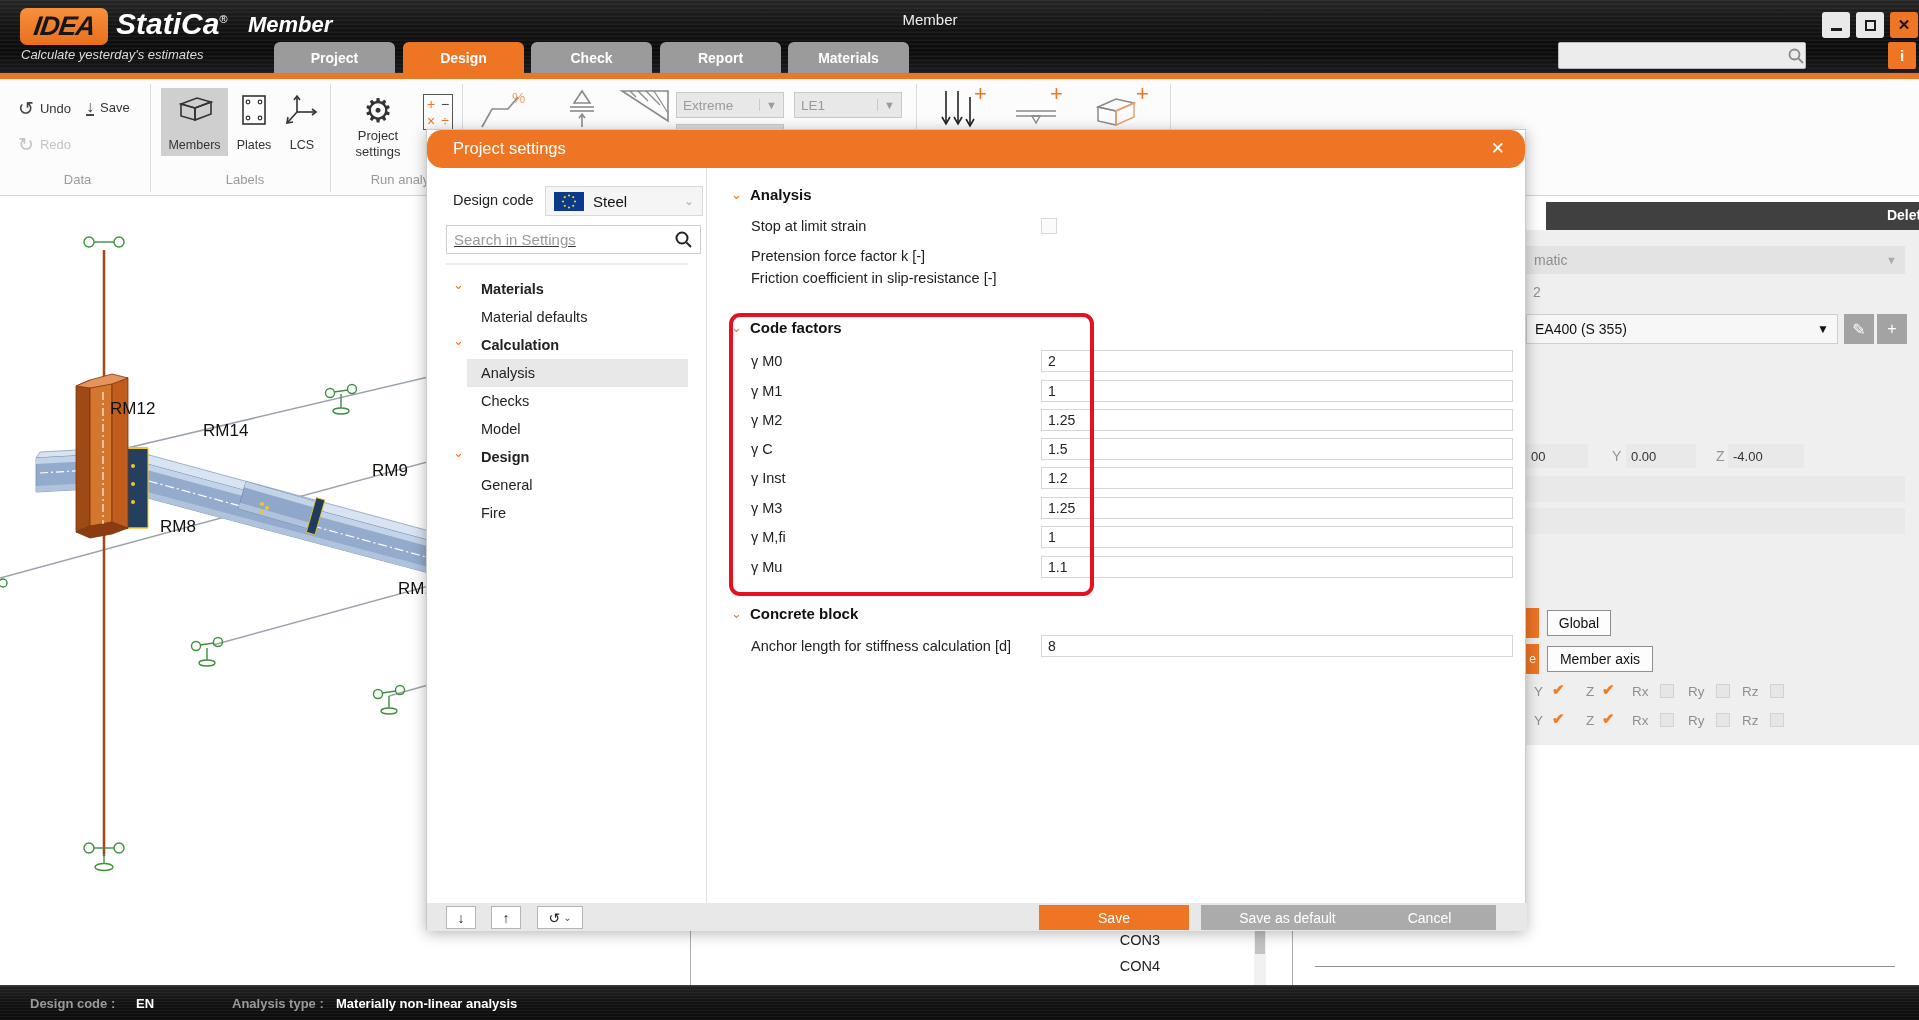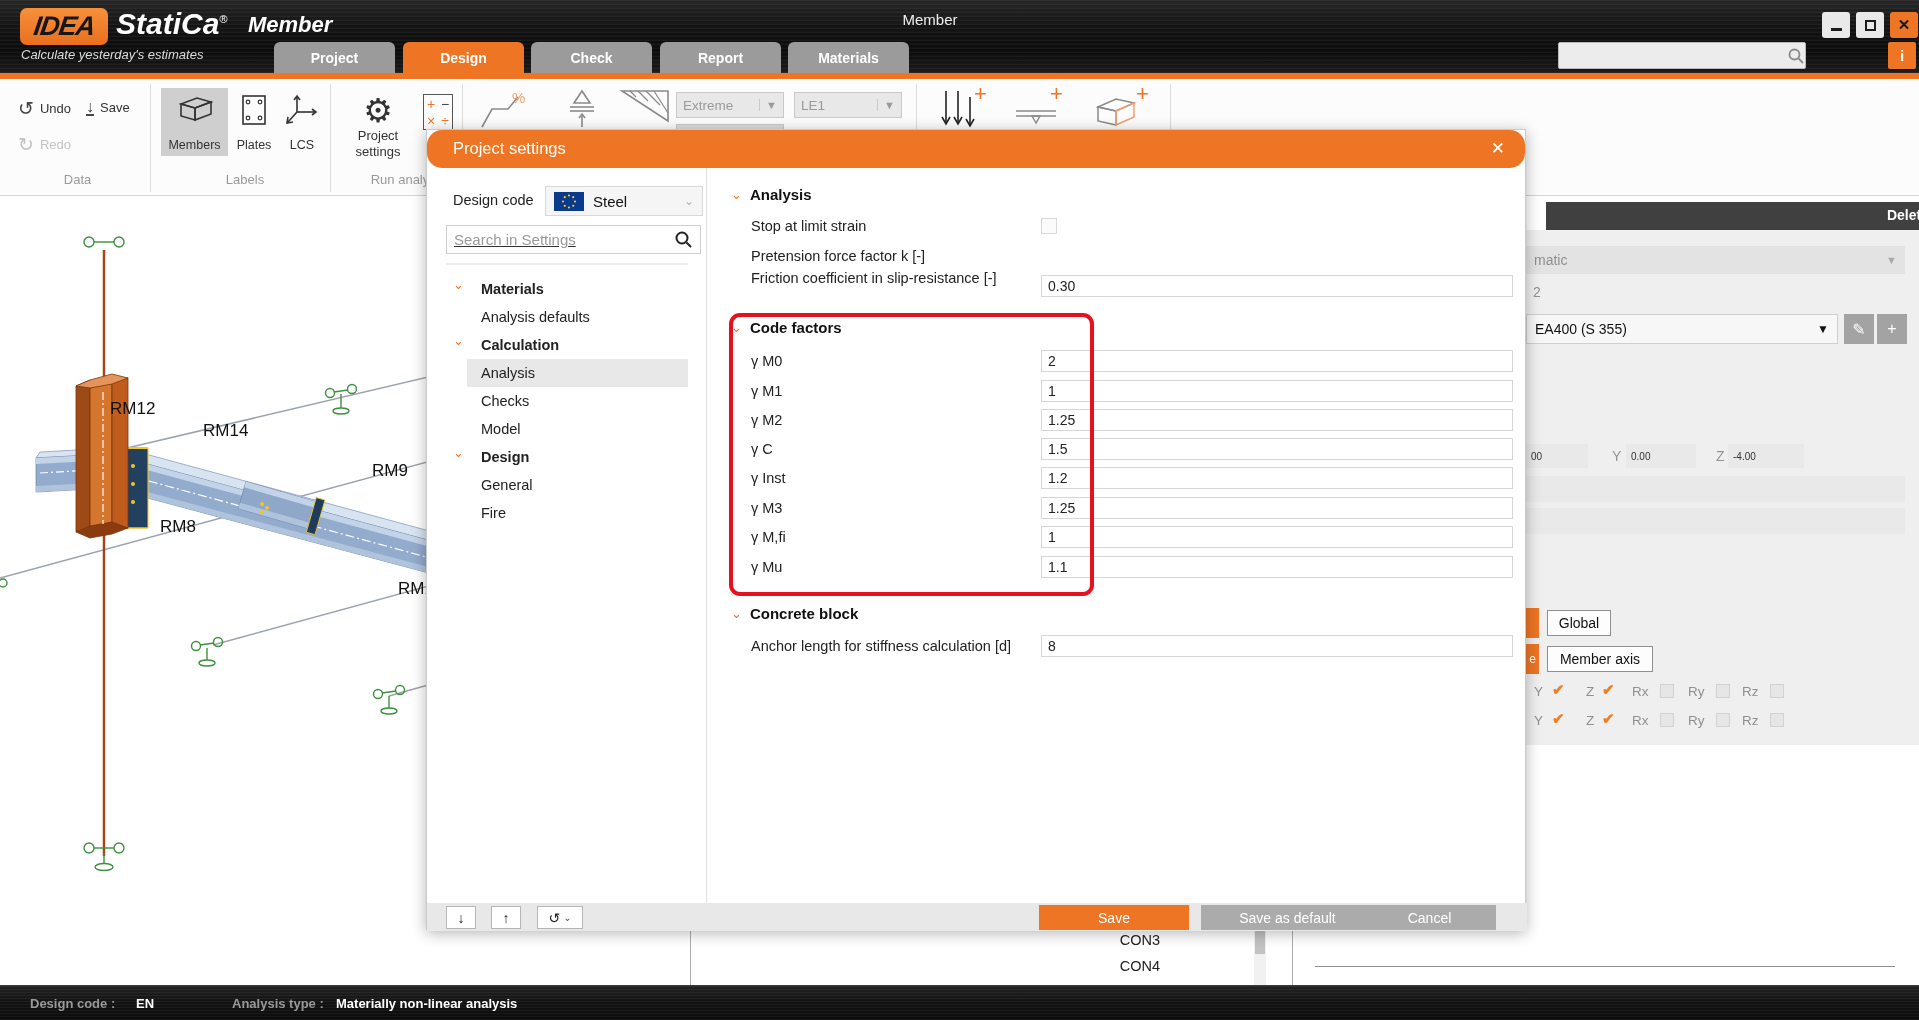--- a/index.html
+++ b/index.html
@@ -78,21 +78,21 @@
   .rpanel-body { position:absolute; left:0; top:34px; width:393px; height:515px; background:#efefef; }
   .rp-drop { position:absolute; left:0; top:50px; width:379px; height:28px; background:#e3e3e3; display:flex; align-items:center;
     padding:0 8px; font-size:14px; color:#8f8f8f; cursor:pointer; }
   .rp-drop .arr { margin-left:auto; color:#aaa; font-size:11px; }
   .rp-num { position:absolute; left:7px; top:88px; font-size:14px; color:#8f8f8f; }
   .rp-sel { position:absolute; left:0; top:118px; width:312px; height:30px; background:#f7f7f7; border:1px solid #cfcfcf;
     display:flex; align-items:center; padding:0 8px; font-size:14px; color:#111; cursor:pointer; }
   .rp-sel .arr { margin-left:auto; color:#111; font-size:12px; }
   .sqbtn { position:absolute; top:118px; width:30px; height:30px; background:#a3a3a3; color:#fff; display:flex; align-items:center;
     justify-content:center; font-size:16px; cursor:pointer; }
-  .coordbox { position:absolute; top:248px; height:24px; background:#e9e9e9; font-size:10px; color:#333; display:flex;
+  .coordbox { position:absolute; top:248px; height:24px; background:#e9e9e9; font-size:13px; color:#333; display:flex;
     align-items:center; padding:0 5px; }
   .coordlab { position:absolute; top:252px; font-size:14px; color:#949494; }
   .rp-bar { position:absolute; left:0; width:379px; height:26px; background:#e9e9e9; }
   .ofrag { position:absolute; left:0; width:13px; height:30px; background:#ee7524; color:#fff; font-size:12px; display:flex;
     align-items:center; justify-content:center; }
   .chip { position:absolute; height:26px; background:#fdfdfd; border:1px solid #8f8f8f; font-size:14px; color:#111; display:flex;
     align-items:center; justify-content:center; cursor:pointer; }
   .doflab { position:absolute; font-size:13.5px; color:#8f8f8f; }
   .dofchk { position:absolute; font-size:15px; color:#ef7f22; font-weight:700; cursor:pointer; }
   .dofbox { position:absolute; width:14px; height:14px; background:#e6e6e6; border:1px solid #d2d2d2; cursor:pointer; }
@@ -509,21 +509,21 @@
       <line x1="12.5" y1="12.5" x2="17" y2="17" stroke="#222" stroke-width="2"></line>
     </svg>
   </div>
   <div class="dlg-hr"></div>
 
   <div class="tree-row parent" style="top:145px">
     <span class="chev">⌄</span>
     <span class="lbl">Materials</span>
   </div>
   <div class="tree-row" style="top:173px">
-    <span class="lbl">Analysis defaults</span>
+    <span class="lbl">Material defaults</span>
   </div>
   <div class="tree-row parent" style="top:201px">
     <span class="chev">⌄</span>
     <span class="lbl">Calculation</span>
   </div>
   <div class="tree-row selected" style="top:229px">
     <span class="lbl">Analysis</span>
   </div>
   <div class="tree-row" style="top:257px">
     <span class="lbl">Checks</span>
@@ -543,21 +543,20 @@
   </div>
 
   <div class="sec-head" style="left:304px; top:56px">
     <span class="chev">⌄</span>
     <span class="t">Analysis</span>
   </div>
   <div class="flabel" style="top:88px">Stop at limit strain</div>
   <div class="fcheck" style="top:88px"></div>
   <div class="flabel" style="top:118px">Pretension force factor k [-]</div>
   <div class="flabel" style="top:140px">Friction coefficient in slip-resistance [-]</div>
-  <input class="finput" style="top: 145px;" value="0.30">
 
   <div class="sec-head" style="left:304px; top:189px">
     <span class="chev">⌄</span>
     <span class="t">Code factors</span>
   </div>
   <div class="flabel" style="top:223px">γ M0</div>
   <input class="finput" style="top: 220px;" value="2">
   <div class="flabel" style="top:253px">γ M1</div>
   <input class="finput" style="top: 250px;" value="1">
   <div class="flabel" style="top:282px">γ M2</div>

